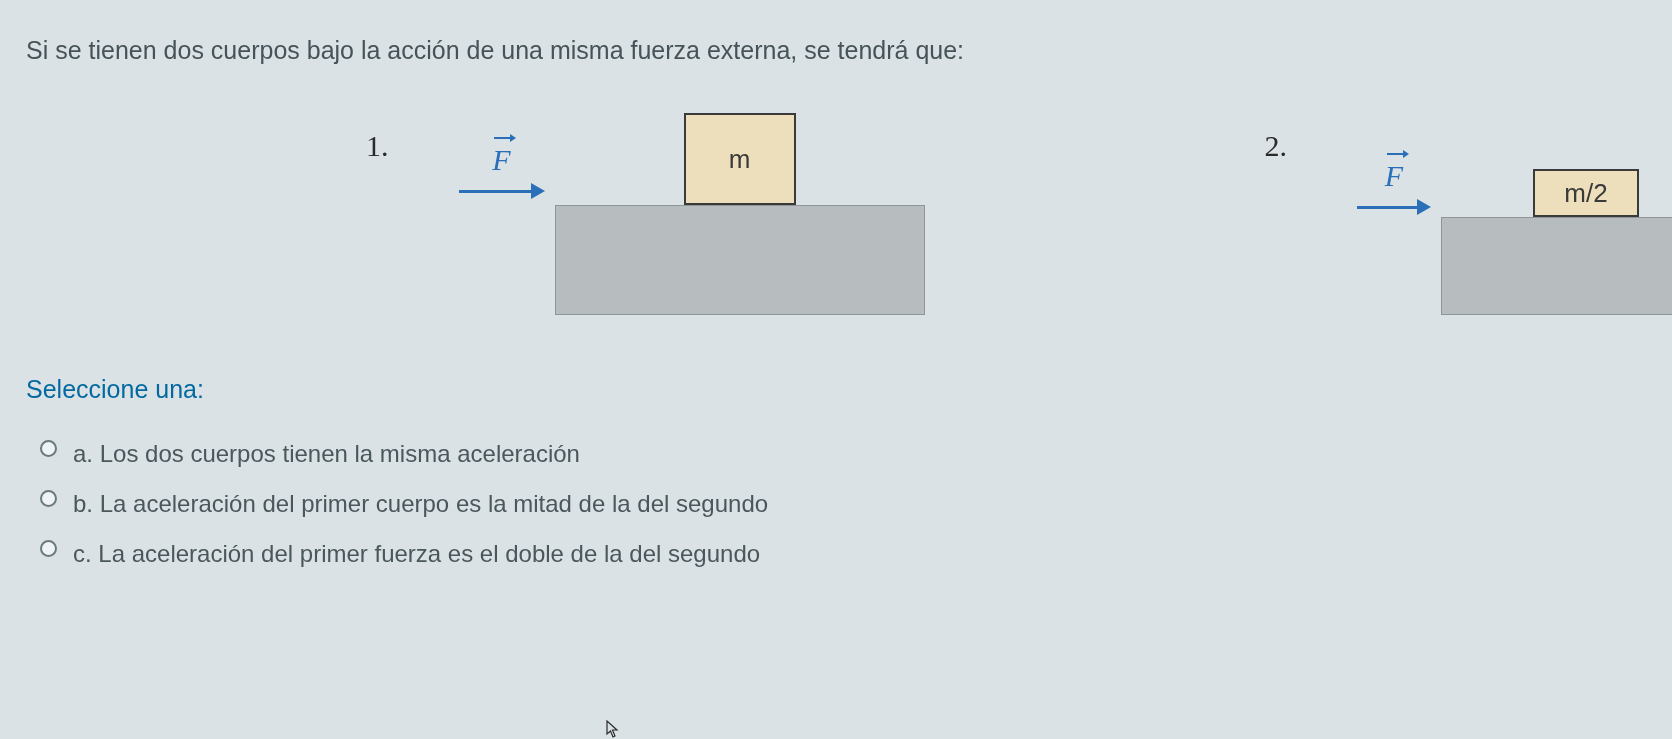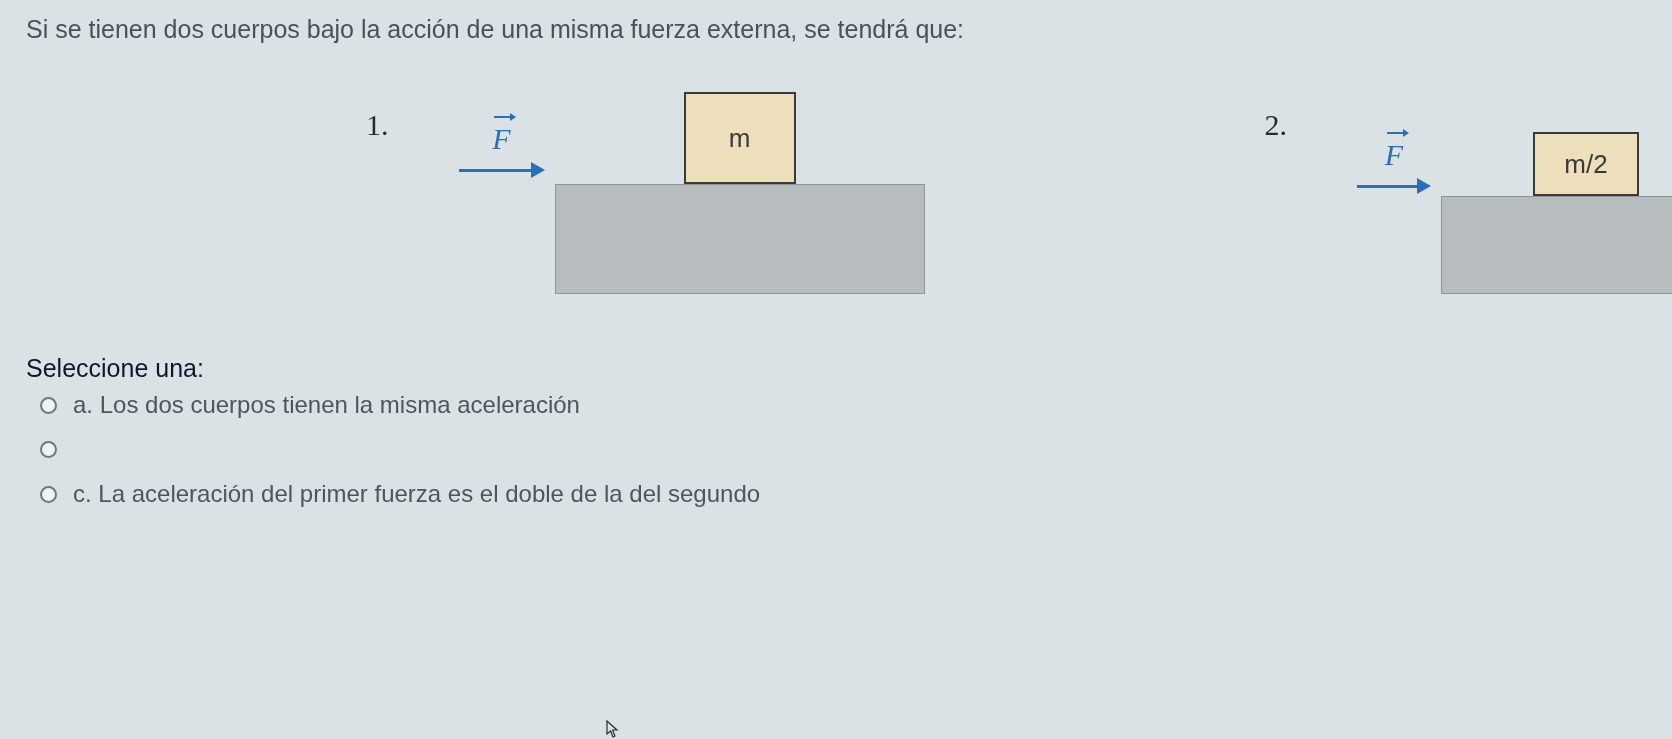--- a/index.html
+++ b/index.html
@@ -5,21 +5,21 @@
   * { box-sizing: border-box; margin: 0; padding: 0; }
   body {
     font-family: Arial, Helvetica, sans-serif;
     background: #dbe2e6;
     width: 1672px;
     height: 739px;
     overflow: hidden;
     color: #3a494f;
   }
   .page {
-    padding: 15px 26px;
+    padding: 36px 26px;
   }
   .question-text {
     font-size: 25px;
     font-weight: 400;
     color: #465359;
     margin-bottom: 48px;
   }
   .diagrams {
     display: flex;
     gap: 340px;
@@ -111,48 +111,48 @@
     font-size: 26px;
     font-family: Arial, sans-serif;
     color: #3a3a3a;
   }
   .block.large {
     width: 112px;
     height: 92px;
   }
   .block.small {
     width: 106px;
-    height: 64px;
+    height: 48px;
   }
   .surface {
     background: #b7bcbe;
     border: 1px solid #909698;
   }
   .surface.large {
     width: 370px;
     height: 110px;
   }
   .surface.small {
     width: 290px;
     height: 98px;
   }
   .prompt {
     font-size: 25px;
-    color: #0f172a;
-    margin-bottom: 8px;
+    color: #0369a1;
+    margin-bottom: 36px;
   }
   .options {
     display: flex;
     flex-direction: column;
     gap: 22px;
     padding-left: 14px;
   }
   .option {
     display: flex;
-    align-items: center;
+    align-items: flex-start;
     gap: 16px;
   }
   .radio {
     width: 17px;
     height: 17px;
     border: 2px solid #6a7a80;
     border-radius: 50%;
     background: #eef3f5;
     flex-shrink: 0;
   }
@@ -215,20 +215,21 @@
 
   <div class="prompt">Seleccione una:</div>
 
   <div class="options">
     <div class="option">
       <div class="radio"></div>
       <div class="option-text">a. Los dos cuerpos tienen la misma aceleración</div>
     </div>
     <div class="option">
       <div class="radio"></div>
+      <div class="option-text">b. La aceleración del primer cuerpo es la mitad de la del segundo</div>
     </div>
     <div class="option">
       <div class="radio"></div>
       <div class="option-text">c. La aceleración del primer fuerza es el doble de la del segundo</div>
     </div>
   </div>
 
 </div>
 
 <div class="cursor">

